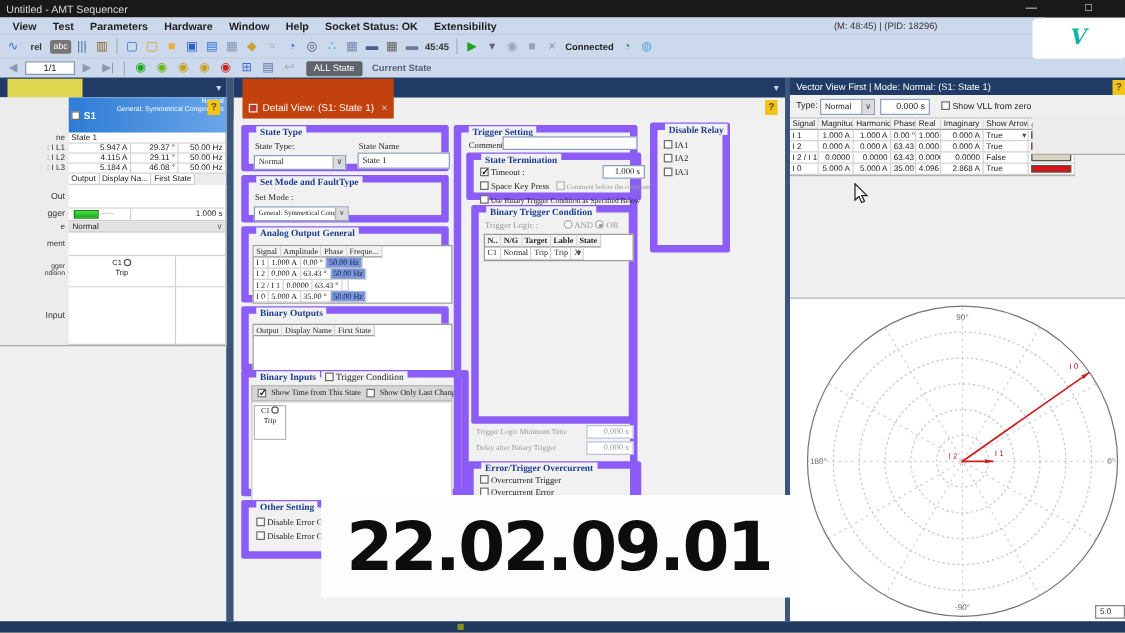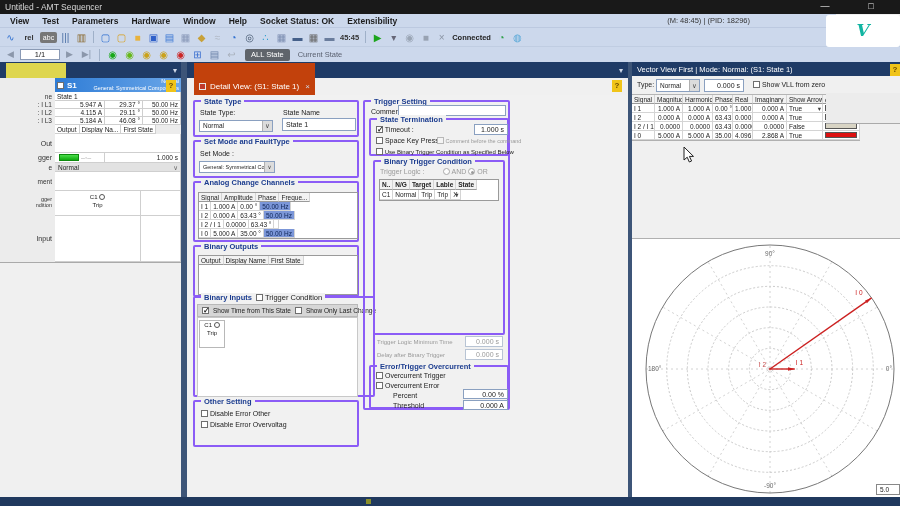--- a/index.html
+++ b/index.html
@@ -25,40 +25,40 @@
   .t1{top:28px;height:19px;border-bottom:1px solid #c0cde2;padding-left:3px;gap:1px;}
   .t2{top:47px;height:15px;padding-left:3px;gap:2px;}
   .tb-icon{display:inline-block;min-width:15px;height:15px;text-align:center;line-height:15px;font-size:10px;}
   .tb-icon.txt{font-size:7.5px;font-weight:bold;min-width:20px;padding:0 2px;}
   .tb-icon.dark{background:#777;border-radius:2px;font-size:7px;min-width:17px;height:11px;line-height:11px;}
   .tb-icon.sep{min-width:1px;width:1px;height:12px;background:#9fb0c8;margin:0 3px;}
   .page-box{display:inline-block;width:40px;height:11px;background:#fff;border:1px solid #8a9ab5;
             text-align:center;line-height:10px;font-size:7.5px;}
   .all-state{display:inline-block;height:12px;background:#5f646b;color:#fff;border-radius:2px;
              padding:0 6px;line-height:12px;font-size:7.5px;margin-left:4px;}
-  .cur-state{color:#5a6170;font-size:7.5px;margin-left:6px;}
+  .cur-state{color:#5a6170;font-size:7.5px;margin-left:6px;font-weight:bold;}
   .nav-g{color:#8b97ab;font-size:9px;}
   
   .divider{position:absolute;top:62px;height:435px;background:#3d5578;}
   .bottomstrip{position:absolute;left:0;top:497px;width:900px;height:9px;background:#20395e;z-index:95;}
   .tabbar{position:absolute;height:16px;background:#1f3b66;color:#fff;}
   .ptab{position:absolute;top:1px;height:15px;line-height:15px;padding:16px 5px;font-size:8px;}
   .help-btn{position:absolute;width:10px;height:12px;background:#f0c419;color:#6b4a00;font-weight:bold;
             text-align:center;line-height:12px;font-size:8px;z-index:20;}
   .dd-caret{position:absolute;color:#cfd8e8;font-size:8px;}
   
   .tv-tab{left:6px;background:#ded64f;color:#222;font-weight:bold;}
   .tv-tab .x{margin-left:5px;color:#555;font-weight:normal;}
   .lt{position:absolute;left:0;top:78px;width:181px;background:#ececec;border-bottom:1px solid #aaa;}
   .lt-row{display:flex;}
   .lt-lbl{width:55px;background:#ececec;text-align:right;padding-right:3px;color:#333;font-size:6.5px;overflow:hidden;}
   .lt-cell{background:#fff;border-right:1px solid #cfcfcf;border-bottom:1px solid #cfcfcf;
            font-size:6.5px;padding:0 2px;overflow:hidden;}
   .num{text-align:right;}
-  .lt-s1{height:14px;justify-content:center;}
+  .lt-s1{height:28px;justify-content:center;}
   .s1-head{width:126px;background:linear-gradient(90deg,#2e7cd6,#6aa6e8);color:#fff;display:flex;align-items:center;
            padding:0 2px;position:relative;}
   .s1-id{font-weight:bold;font-size:8px;margin-left:3px;}
   .s1-right{position:absolute;right:2px;top:0;text-align:right;font-size:5.5px;line-height:7px;}
   .cbx{display:inline-block;width:8px;height:8px;background:#fff;border:1px solid #6e6e6e;position:relative;
        vertical-align:-1px;flex:none;}
   .cbx.sm{width:7px;height:7px;}
   .cbx.on::after{content:"✓";position:absolute;left:0px;top:-2px;font-size:8px;color:#222;font-weight:bold;}
   .cbx.gy{border-color:#b8b8b8;background:#f4f4f4;}
   .gear{position:absolute;left:4px;top:79px;color:#98a0ab;font-size:10px;}
@@ -72,21 +72,21 @@
   
   .dv-tab{left:7px;background:#c2410c;}
   .dv-tab .sq{display:inline-block;width:7px;height:7px;background:#c0392b;border:1px solid #e8e8e8;margin-right:4px;vertical-align:-1px;}
   .dv-tab .x{margin-left:6px;color:#cfd8e8;}
   .tabstrip{position:absolute;left:187px;top:78px;width:441px;height:17px;background:#eef0f4;
             border-bottom:1px solid #9a9a9a;display:flex;align-items:flex-end;padding-left:8px;}
   .dtab{height:14px;line-height:14px;padding:0 7px;font-size:8px;color:#333;background:#e4e4e4;
         border:1px solid #9a9a9a;border-bottom:none;margin-right:1px;}
   .dtab.active{background:#fff;font-weight:bold;color:#10233f;height:16px;line-height:16px;font-size:8.5px;}
   .dv-body{position:absolute;left:187px;top:95px;width:441px;height:402px;background:#f1f1f1;}
-  .grp{position:absolute;border:2px solid #8b5cf6;border-radius:2px;}
+  .grp{position:absolute;border:6px solid #8b5cf6;border-radius:2px;font-family:Liberation Serif, serif;}
   .gt{position:absolute;top:-5px;left:6px;background:#f1f1f1;padding:0 3px;font-weight:bold;color:#1b3c8f;
       font-size:7.5px;line-height:9px;}
   .flbl{position:absolute;font-size:7px;color:#222;}
   .flbl.gy2{color:#9a9a9a;}
   .fld{position:absolute;background:#fff;border:1px solid #8aa0c0;font-size:7px;line-height:9px;
        padding:0 3px;overflow:hidden;}
   .fld.gyf{color:#9a9a9a;border-color:#b8c4d4;}
   .drop{position:absolute;background:#fff;border:1px solid #8aa0c0;font-size:6.5px;line-height:10px;
         padding:0 12px 0 3px;overflow:hidden;}
   .drop .ar{position:absolute;right:0;top:0;bottom:0;width:10px;background:#dcdcdc;border-left:1px solid #b0b0b0;
@@ -353,21 +353,21 @@
     <div class="grp" style="left:6px;top:45px;width:166px;height:38px;">
       <span class="gt">Set Mode and FaultType</span>
       <span class="flbl" style="left:5px;top:8px;">Set Mode :</span>
       <span class="drop" style="left:4px;top:19px;width:76px;height:12px;font-size:5.5px;">
         <span>General: Symmetrical Componen</span>
         <span class="ar">∨</span>
       </span>
     </div>
 
     <div class="grp" style="left:6px;top:86px;width:166px;height:61px;">
-      <span class="gt">Analog Change Channels</span>
+      <span class="gt">Analog Output General</span>
       <div class="tbl" style="left:3px;top:9px;width:160px;">
         <div class="trow thead rowh9">
 
         <span class="tcell aw-sig">Signal</span>
             <span class="tcell aw-amp">Amplitude</span>
             <span class="tcell aw-ph">Phase</span>
             <span class="tcell aw-fr">Freque...</span>
           </div>
         <div>
 
@@ -517,20 +517,40 @@
           <span class="cbx sm"></span>
           <span>Overcurrent Error</span>
         </span>
         <span class="flbl" style="left:22px;top:25px;">Percent</span>
         <span class="fld num" style="left:92px;top:22px;width:45px;height:10px;text-align:right;">0.00 %</span>
         <span class="flbl" style="left:22px;top:35px;">Threshold</span>
         <span class="fld num" style="left:92px;top:33px;width:45px;height:10px;text-align:right;">0.000 A</span>
       </div>
     </div>
 
+    <div class="grp" style="left:333px;top:3px;width:64px;height:104px;">
+      <span class="gt">Disable Relay</span>
+      <div style="position:absolute;left:5px;top:8px;display:flex;flex-direction:column;gap:3px;font-size:7px;">
+
+          <span>
+            <span class="cbx sm"></span>
+            <span>IA1</span>
+          </span>
+
+          <span>
+            <span class="cbx sm"></span>
+            <span>IA2</span>
+          </span>
+
+          <span>
+            <span class="cbx sm"></span>
+            <span>IA3</span>
+          </span>
+        </div>
+    </div>
   </div>
 
   <div class="tabbar" style="left:632px;top:62px;width:268px;">
     <span style="position:absolute;left:5px;top:1px;line-height:14px;font-size:7.5px;">Vector View First | Mode: Normal: (S1: State 1)</span>
     <span class="help-btn" style="right:0px;top:2px;">?</span>
   </div>
   <div class="vv-toolbar">
     <span class="flbl" style="left:5px;top:5px;">Type:</span>
     <span class="drop" style="left:24px;top:3px;width:44px;height:13px;line-height:11px;">
       <span>Normal</span>
@@ -649,13 +669,16 @@
         <path d="M239.57485349183497,58.87652189247029 L233.05075469962446,61.41347576463223 L234.9595234549075,64.13948005782133 Z" fill="#cc2020"></path>
         <text x="230.57485349183497" y="55.87652189247029" class="veclbl" text-anchor="end" fill="#cc2020">I 0</text>
       </svg>
   </div>
   <span class="scalebox">5.0</span>
 
   <svg class="cursor" width="12" height="18">
     <polygon points="1,1 1,14 4.2,11.2 6.3,16 8.6,15 6.4,10.4 10.5,10.4" fill="#fff" stroke="#222" stroke-width="1"></polygon>
   </svg>
 
+  <div class="overlay">
+    <span>22.02.09.01</span>
+  </div>
 </div>
 
 </body></html>

